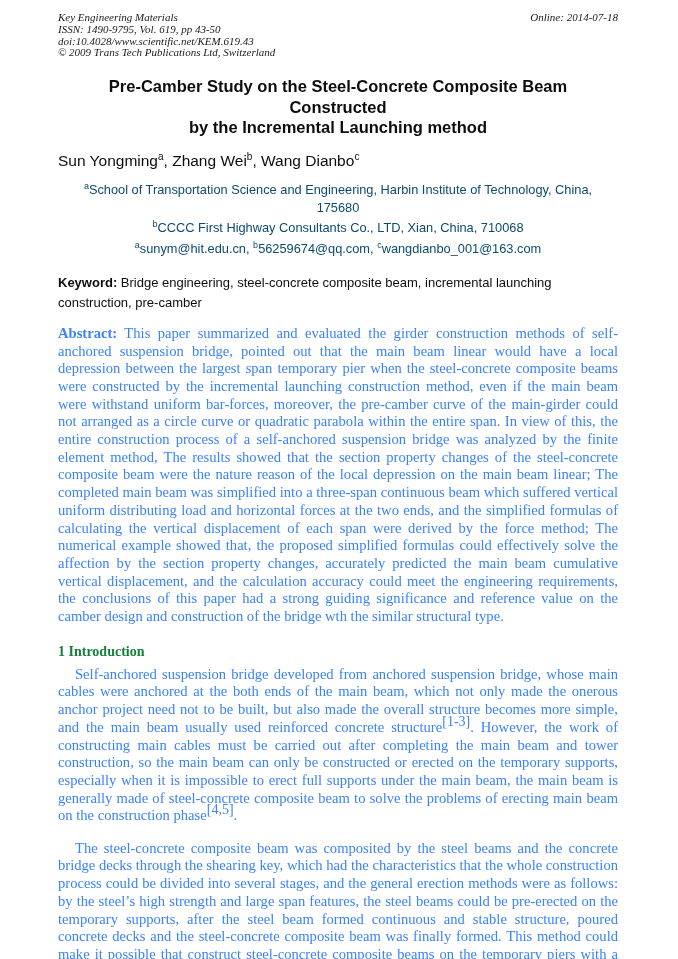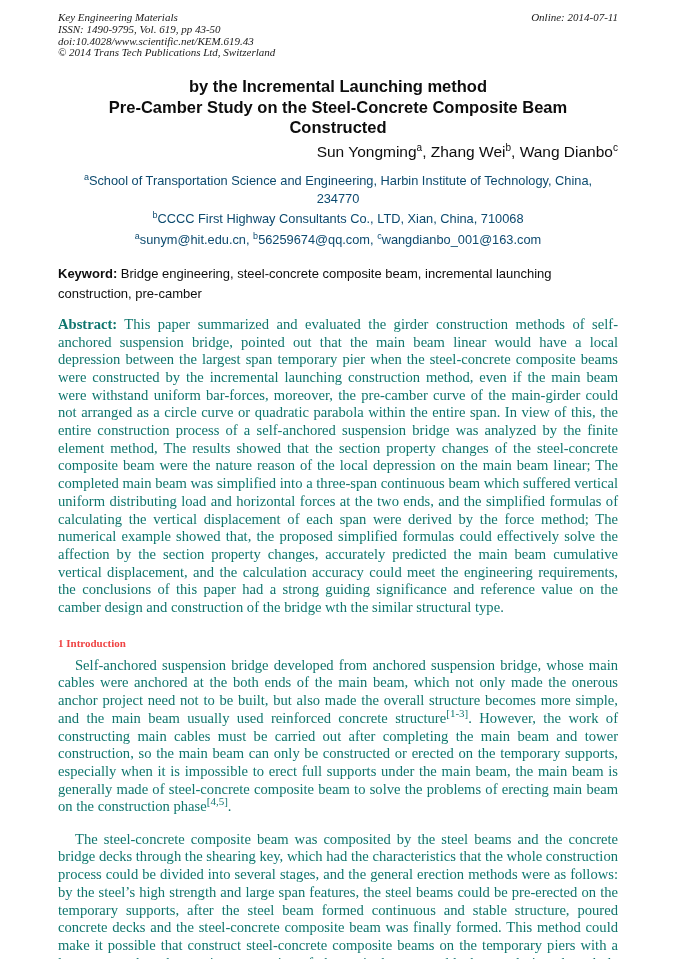--- a/index.html
+++ b/index.html
@@ -36,24 +36,25 @@
   .paper-title {
     margin: 17px 0 0 0;
     font-family: "Liberation Sans", sans-serif;
     font-weight: bold;
     font-size: 16.5px;
     line-height: 20.5px;
     text-align: center;
     color: #0d0d0d;
   }
   .authors-line {
+    margin-top: 9px;
     font-family: "Liberation Sans", sans-serif;
     font-size: 15.5px;
     line-height: 19px;
-    text-align: right;
+    text-align: left;
     color: #0d0d0d;
   }
   .authors-line sup { font-size: 10px; }
 
   .affiliations {
     margin-top: 8px;
     font-family: "Liberation Sans", sans-serif;
     font-size: 12.8px;
     line-height: 17.6px;
     text-align: center;
@@ -71,67 +72,67 @@
     color: #0d0d0d;
   }
   .keyword-line strong { font-weight: bold; }
 
   
   .body-text {
     font-family: "Liberation Serif", serif;
     font-size: 14.6px;
     line-height: 17.7px;
     text-align: justify;
-    color: #0f766e;
+    color: #3b82f6;
   }
   .abstract-paragraph { margin-top: 11px; }
   .body-text sup, .abstract-paragraph sup {
-    font-size: 11px;
+    font-size: 14px;
     line-height: 0;
   }
   .section-heading {
     margin: 17px 0 0 0;
     font-family: "Liberation Serif", serif;
     font-weight: bold;
-    font-size: 11px;
+    font-size: 14px;
     line-height: 18px;
     text-align: left;
-    color: #ef4444;
+    color: #15803d;
   }
   .intro-paragraph {
     margin-top: 5px;
     text-indent: 17px;
   }
   .intro-paragraph + .intro-paragraph { margin-top: 0; }
 </style>
 </head>
 <body>
 
 <div class="page">
 
   <div class="journal-header">
     <div class="left-block">
       <div>Key Engineering Materials</div>
       <div>ISSN: 1490-9795, Vol. 619, pp 43-50</div>
       <div>doi:10.4028/www.scientific.net/KEM.619.43</div>
-      <div>© 2014 Trans Tech Publications Ltd, Switzerland</div>
+      <div>© 2009 Trans Tech Publications Ltd, Switzerland</div>
     </div>
-    <div class="online-date">Online: 2014-07-11</div>
+    <div class="online-date">Online: 2014-07-18</div>
   </div>
 
   <h1 class="paper-title">
+    <div>Pre-Camber Study on the Steel-Concrete Composite Beam Constructed</div>
     <div>by the Incremental Launching method</div>
-    <div>Pre-Camber Study on the Steel-Concrete Composite Beam Constructed</div>
   </h1>
 
   <div class="authors-line">Sun Yongming<sup>a</sup>, Zhang Wei<sup>b</sup>, Wang Dianbo<sup>c</sup></div>
 
   <div class="affiliations">
     <div><sup>a</sup>School of Transportation Science and Engineering, Harbin Institute of Technology, China,</div>
-    <div>234770</div>
+    <div>175680</div>
     <div><sup>b</sup>CCCC First Highway Consultants Co., LTD, Xian, China, 710068</div>
     <div><sup>a</sup>sunym@hit.edu.cn, <sup>b</sup>56259674@qq.com, <sup>c</sup>wangdianbo_001@163.com</div>
   </div>
 
   <div class="keyword-line"><strong>Keyword:</strong> Bridge engineering, steel-concrete composite beam, incremental launching construction, pre-camber</div>
 
   <p class="body-text abstract-paragraph"><strong>Abstract:</strong> This paper summarized and evaluated the girder construction methods of self-anchored suspension bridge, pointed out that the main beam linear would have a local depression between the largest span temporary pier when the steel-concrete composite beams were constructed by the incremental launching construction method, even if the main beam were withstand uniform bar-forces, moreover, the pre-camber curve of the main-girder could not arranged as a circle curve or quadratic parabola within the entire span. In view of this, the entire construction process of a self-anchored suspension bridge was analyzed by the finite element method, The results showed that the section property changes of the steel-concrete composite beam were the nature reason of the local depression on the main beam linear; The completed main beam was simplified into a three-span continuous beam which suffered vertical uniform distributing load and horizontal forces at the two ends, and the simplified formulas of calculating the vertical displacement of each span were derived by the force method; The numerical example showed that, the proposed simplified formulas could effectively solve the affection by the section property changes, accurately predicted the main beam cumulative vertical displacement, and the calculation accuracy could meet the engineering requirements, the conclusions of this paper had a strong guiding significance and reference value on the camber design and construction of the bridge wth the similar structural type.</p>
 
   <h2 class="section-heading">1 Introduction</h2>
 

